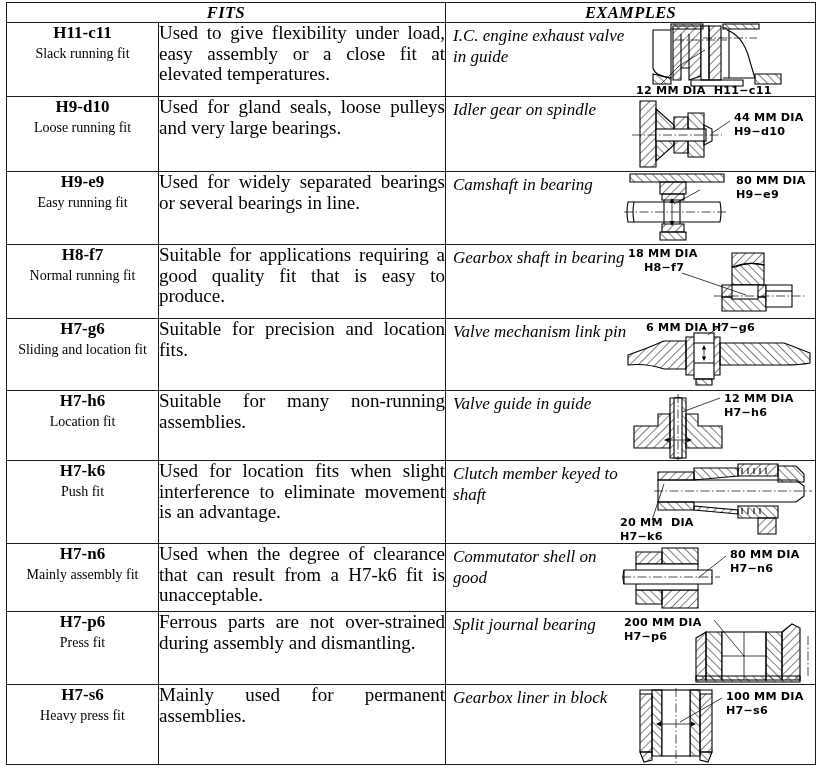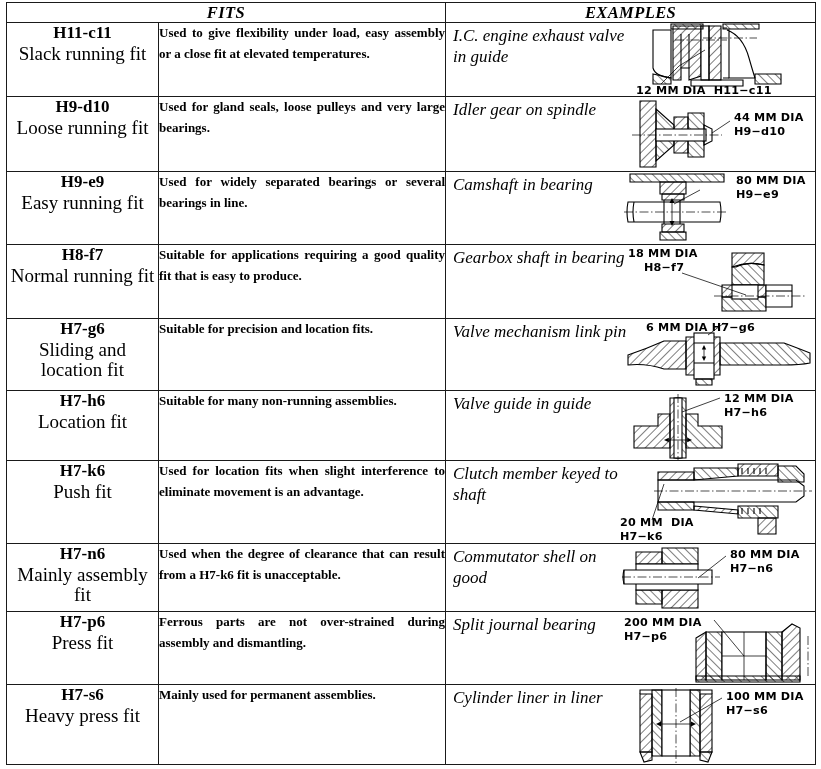--- a/index.html
+++ b/index.html
@@ -27,30 +27,29 @@
     height:19px;
     line-height:19px;
     padding:0 0 1px 0;
   }
   .col-code{width:152px;}
   .col-desc{width:287px;}
   .col-ex{width:370px;}
 
   .code-cell{padding:3px 6px 2px 8px;text-align:center;}
   .code-title{font-weight:bold;font-size:17px;line-height:20.5px;}
-  .code-sub{font-size:19px;line-height:20.5px;}
+  .code-sub{font-size:14px;line-height:20.5px;}
 
   .desc-cell{
     padding:3px 8px 2px 8px;
-    font-size:13px;
+    font-size:19px;
     line-height:20.5px;
     text-align:justify;
     text-justify:inter-word;
     hyphens:none;
-    font-weight:bold;
   }
 
   .ex-cell{position:relative;padding:0;overflow:hidden;}
   .ex-inner{position:relative;width:100%;height:100%;}
   .ex-label{
     position:absolute;left:7px;top:3px;
     font-style:italic;font-size:17px;line-height:20.5px;
     width:175px;
   }
   .fig{position:absolute;}
@@ -422,21 +421,21 @@
   </tr>
 
   <tr style="height:80px">
     <td class="code-cell">
       <div class="code-title">H7-s6</div>
       <div class="code-sub">Heavy press fit</div>
     </td>
     <td class="desc-cell">Mainly used for permanent assemblies.</td>
     <td class="ex-cell">
       <div class="ex-inner">
-        <div class="ex-label">Cylinder liner in liner</div>
+        <div class="ex-label">Gearbox liner in block</div>
         <div class="fig" style="left:172px;top:3px">
           <svg width="198" height="76" viewBox="0 0 198 76">
 
             <path class="hatch-a" d="M22,6 L34,6 L34,64 L22,64 Z"></path>
             <path class="hatch-b" d="M34,2 L44,2 L44,68 L34,68 Z"></path>
 
             <path class="hatch-b" d="M72,2 L82,2 L82,68 L72,68 Z"></path>
             <path class="hatch-a" d="M82,6 L94,6 L94,64 L82,64 Z"></path>
 
             <path class="nofill" d="M22,6 L22,2 L44,2 M72,2 L94,2 L94,6"></path>

